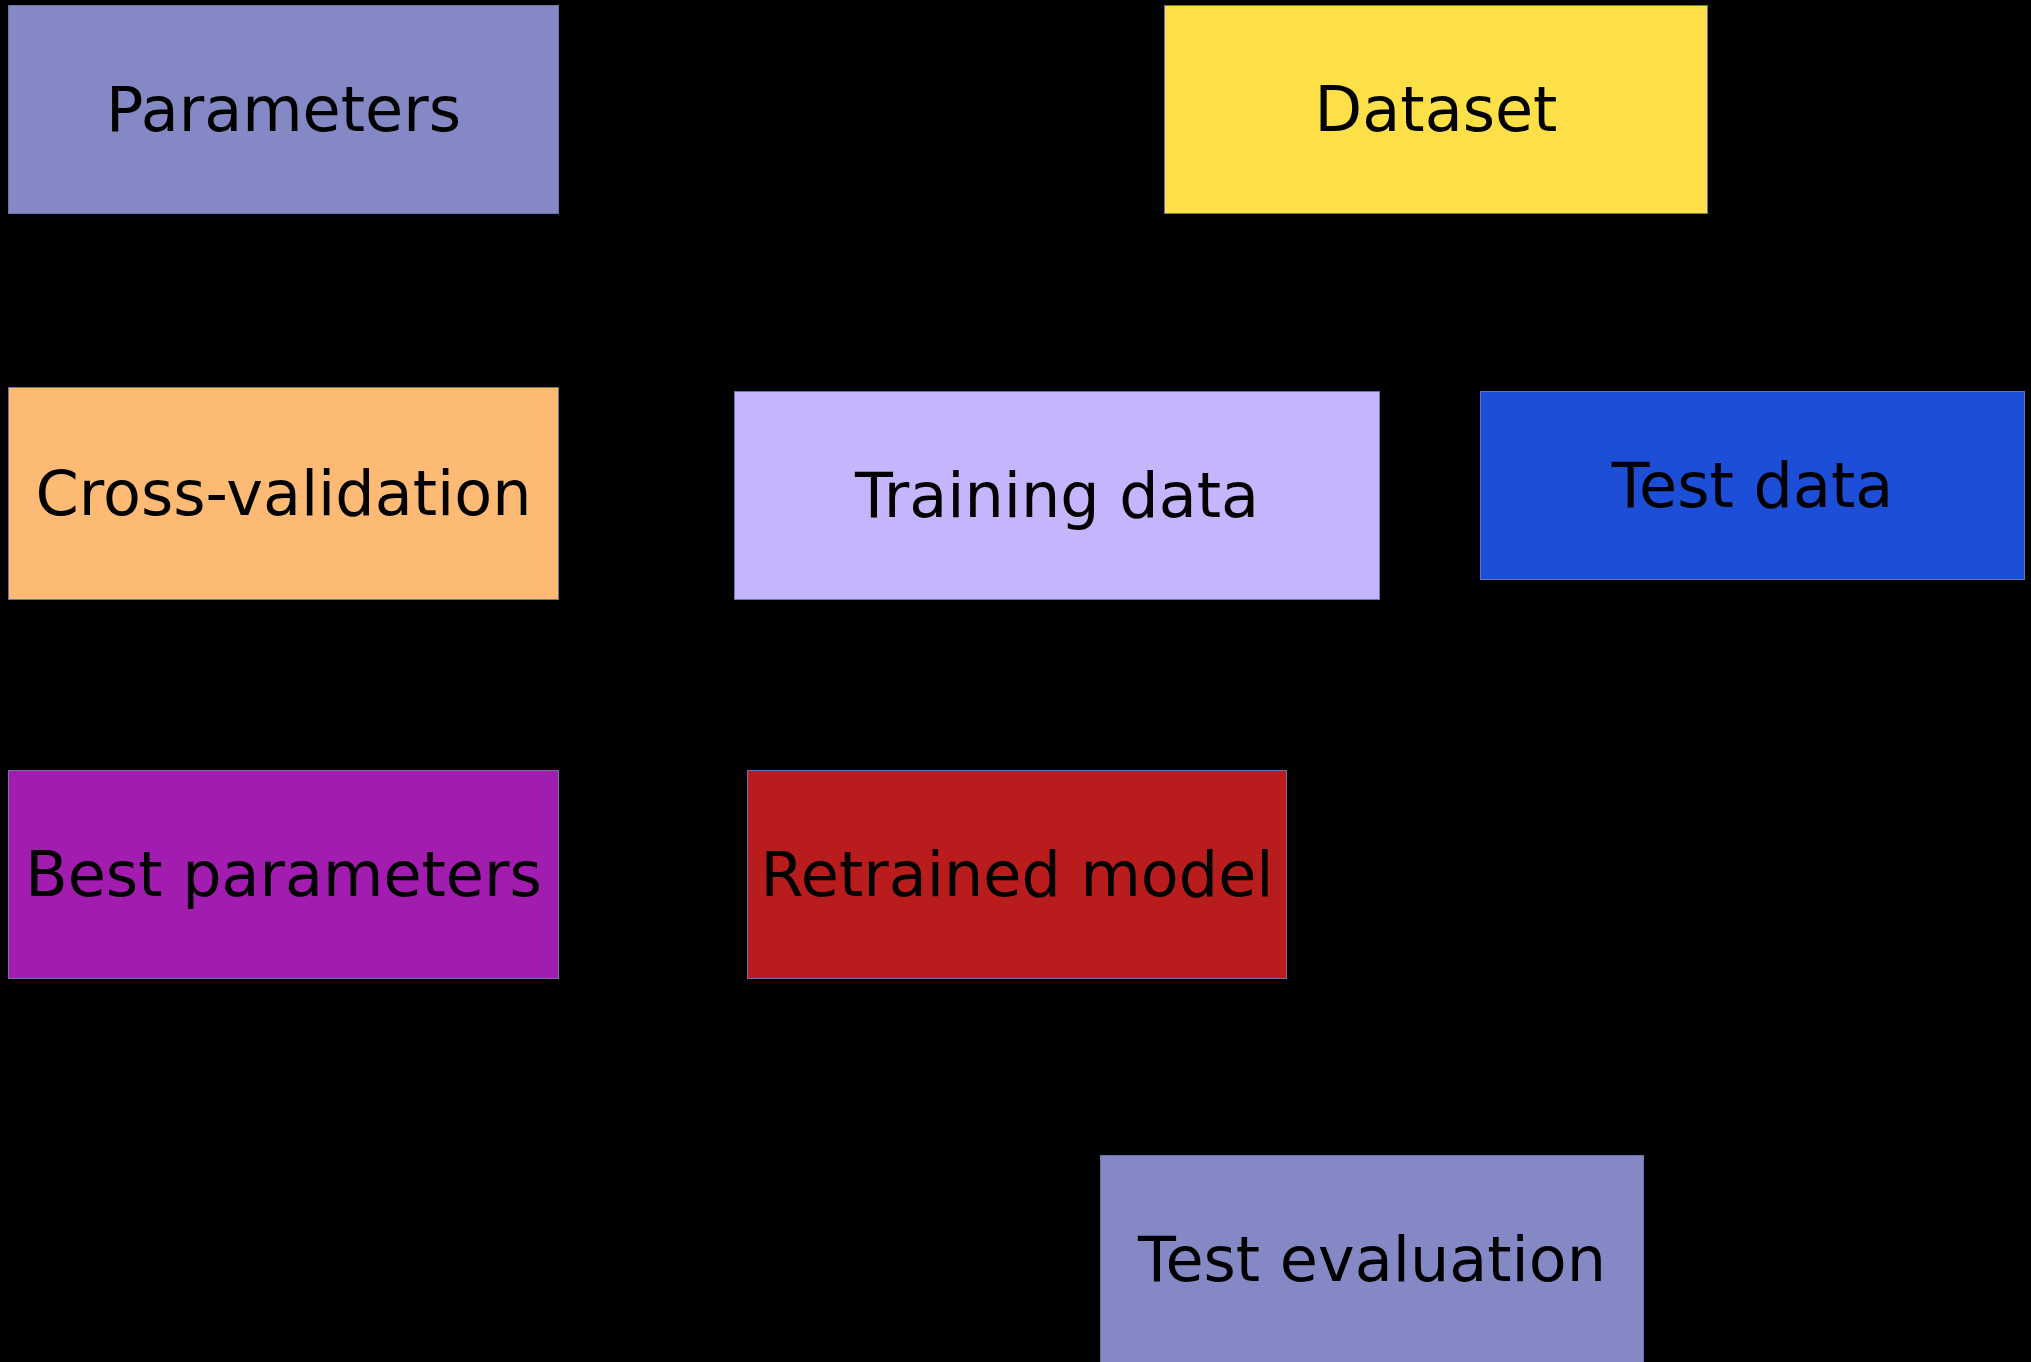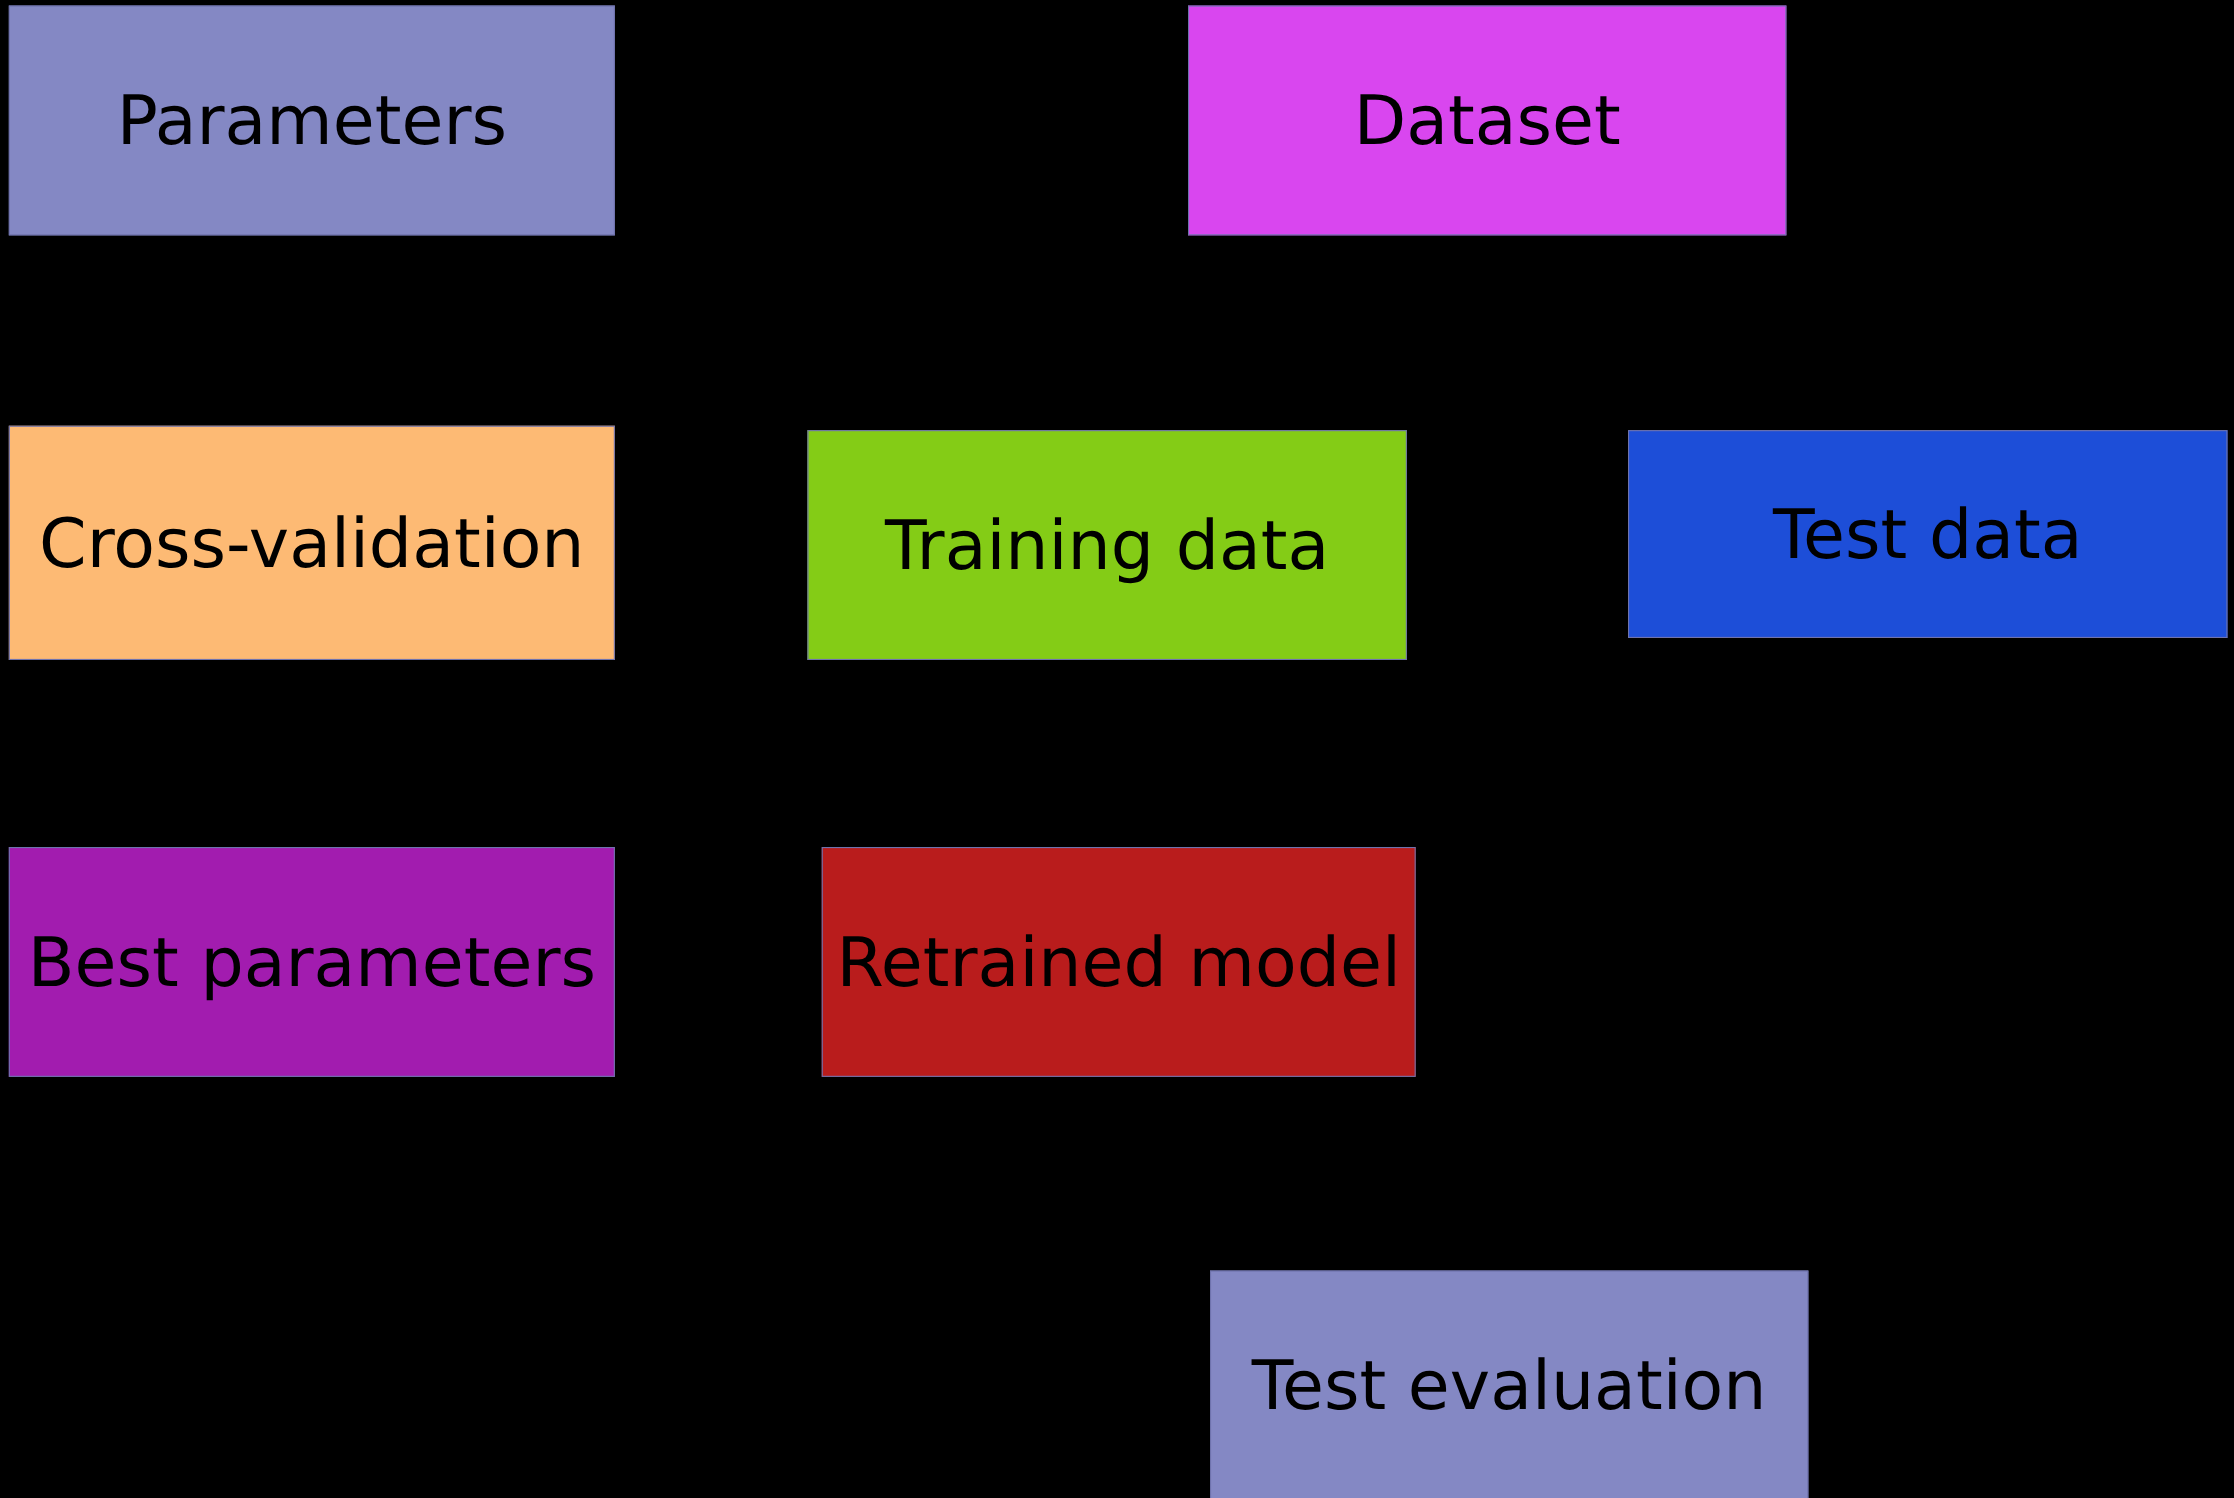--- a/index.html
+++ b/index.html
@@ -41,29 +41,29 @@
 </style>
 </head>
 <body>
 
 <div id="diagram-canvas" style="background: rgb(0, 0, 0); width: 2031px; height: 1362px;">
 
   <div class="node-box" style="left: 8px; top: 5px; width: 551px; height: 209px; background: rgb(132, 136, 196); border-color: rgb(111, 115, 173);">
     <span class="node-label" style="color: rgb(0, 0, 0);">Parameters</span>
   </div>
 
-  <div class="node-box" style="left: 1080px; top: 5px; width: 544px; height: 209px; background: #d946ef; border-color: rgb(111, 115, 173);">
+  <div class="node-box" style="left: 1164px; top: 5px; width: 544px; height: 209px; background: #fde047; border-color: rgb(111, 115, 173);">
     <span class="node-label" style="color: rgb(0, 0, 0);">Dataset</span>
   </div>
 
   <div class="node-box" style="left: 8px; top: 387px; width: 551px; height: 213px; background: #fdba74; border-color: rgb(111, 115, 173);">
     <span class="node-label" style="color: rgb(0, 0, 0);">Cross-validation</span>
   </div>
 
-  <div class="node-box" style="left: 734px; top: 391px; width: 545px; height: 209px; background: #84cc16; border-color: rgb(111, 115, 173);">
+  <div class="node-box" style="left: 734px; top: 391px; width: 646px; height: 209px; background: #c4b5fd; border-color: rgb(111, 115, 173);">
     <span class="node-label" style="color: rgb(0, 0, 0);">Training data</span>
   </div>
 
   <div class="node-box" style="left: 1480px; top: 391px; width: 545px; height: 189px; background: #1d4ed8; border-color: rgb(111, 115, 173);">
     <span class="node-label" style="color: rgb(0, 0, 0);">Test data</span>
   </div>
 
   <div class="node-box" style="left: 8px; top: 770px; width: 551px; height: 209px; background: #a21caf; border-color: rgb(111, 115, 173);">
     <span class="node-label" style="color: rgb(0, 0, 0);">Best parameters</span>
   </div>

